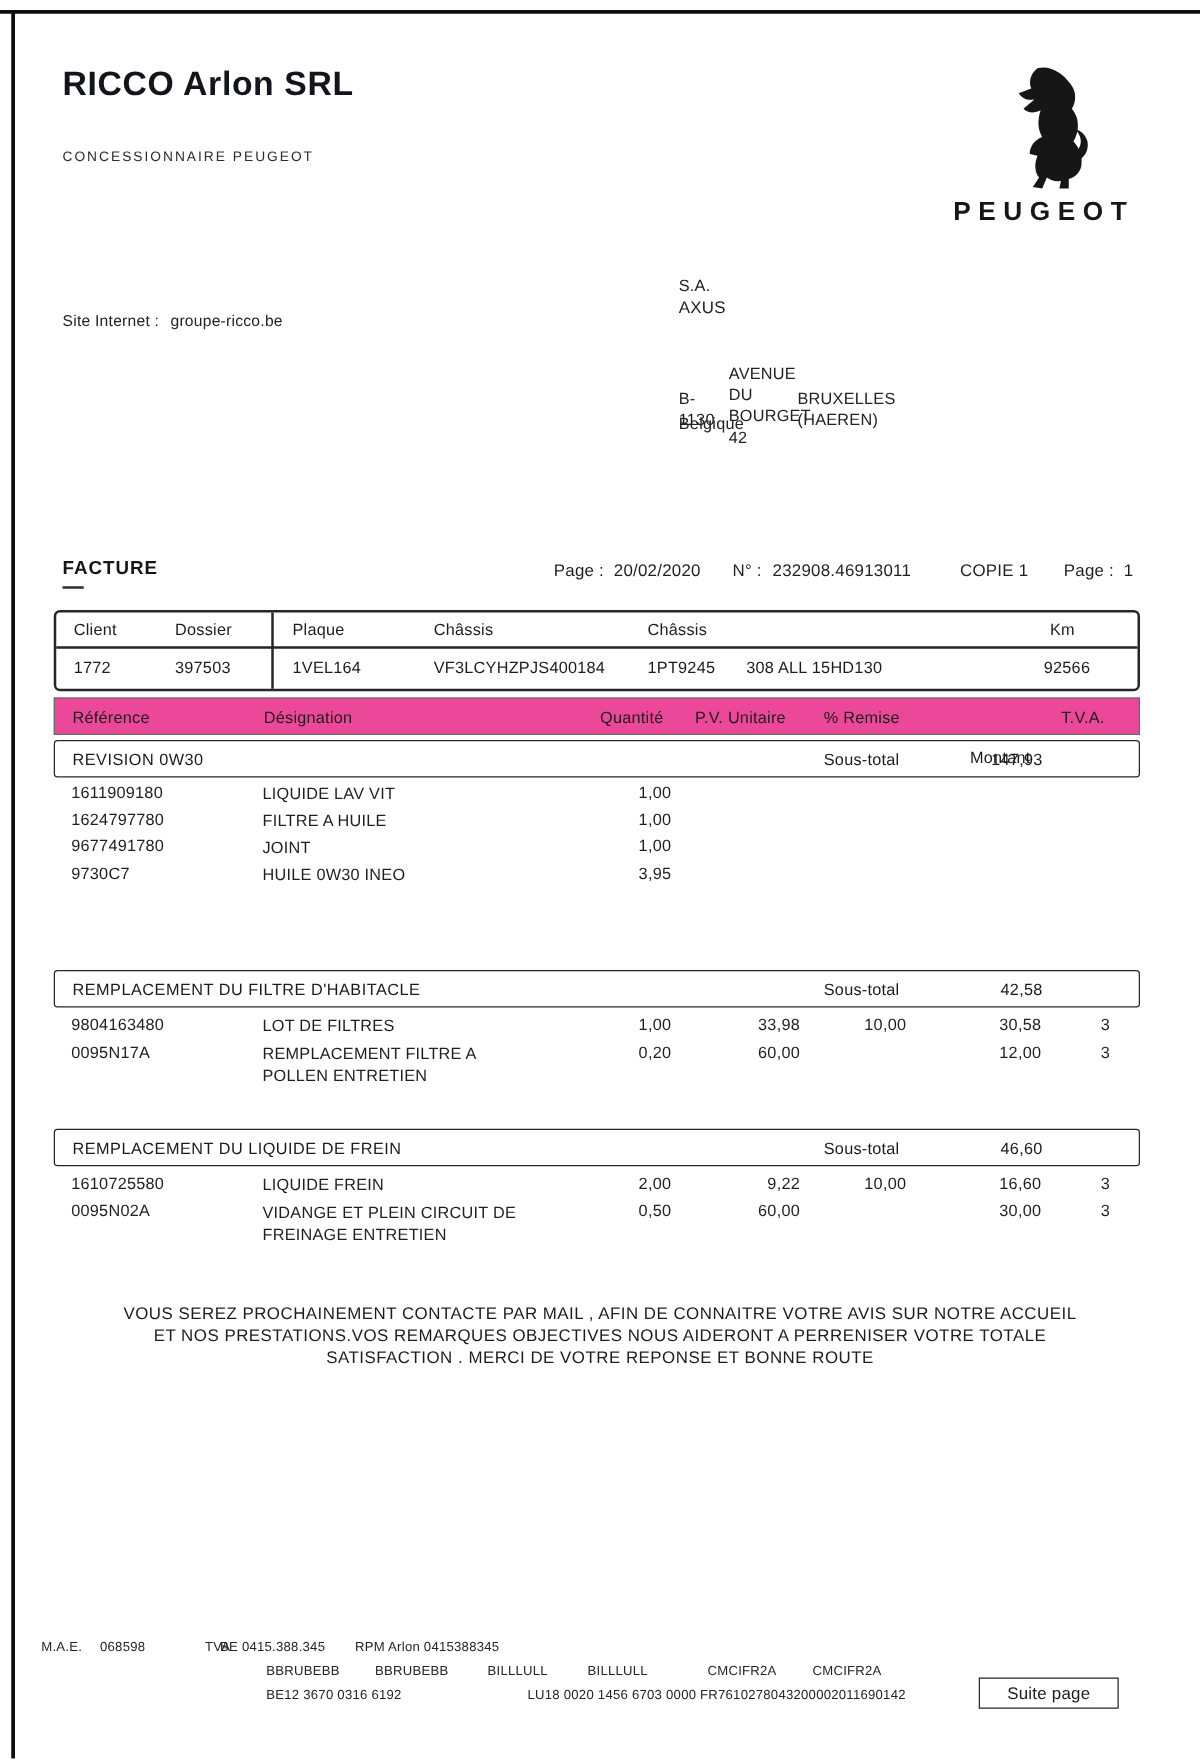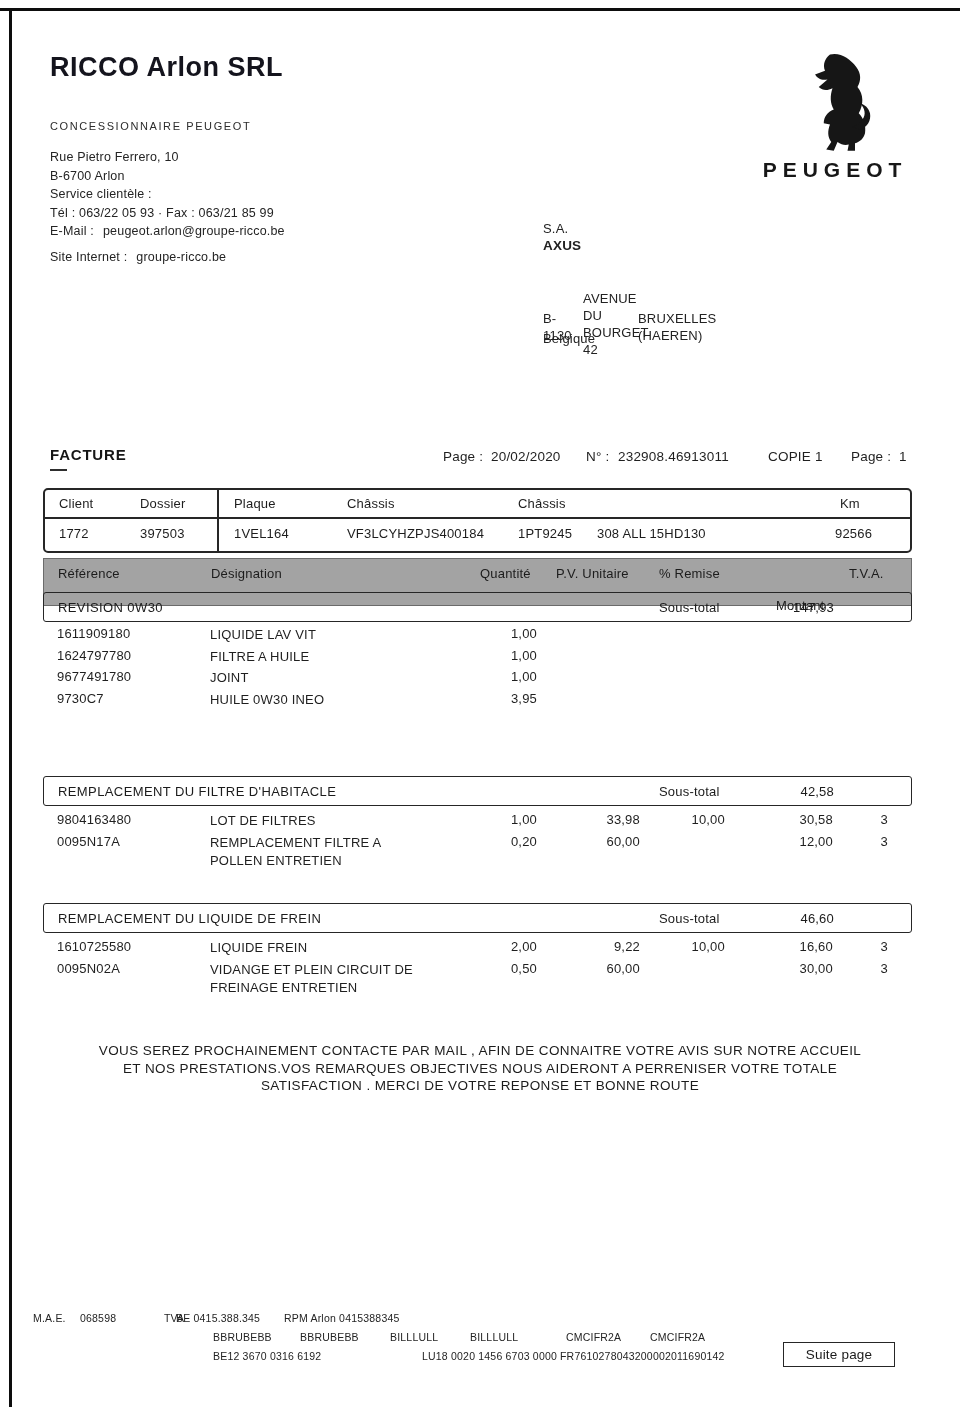--- a/index.html
+++ b/index.html
@@ -18,39 +18,39 @@
   .company-addr { left:50px; top:148px; font-size:12.5px; line-height:18.5px; color:#242424; }
   .company-web  { left:50px; top:250px; font-size:12.5px; color:#242424; }
   .lbl-gap { display:inline-block; margin-right:9px; }
 
   .logo-box { left:755px; top:52px; width:160px; height:135px; text-align:center; }
   .logo-lion { display:block; margin:0 auto; }
   .brand-word { display:block; margin-top:6px; font-size:21px; font-weight:bold; letter-spacing:6px; color:#171717; }
 
   .recipient { left:543px; top:220px; font-size:13px; line-height:17px; color:#222; }
   .recip-prefix { display:block; }
-  .recip-name { display:block; font-weight:bold; font-size:13.5px; }
+  .recip-name { display:block; font-weight:normal; font-size:13.5px; }
   .recip-street { position:absolute; left:0; top:70px;margin-left:40px; }
   .recip-postal { position:absolute; left:0; top:90px; }
   .recip-city { position:absolute; left:95px; top:90px; }
   .recip-country { position:absolute; left:0; top:110px; }
 
   .facture-title { left:50px; top:446px; font-size:15px; font-weight:bold; letter-spacing:0.8px; color:#161616; }
   .facture-underline { left:50px; top:469px; width:17px; height:2px; background:#2e2e2e; }
 
   .date-line { left:443px; top:449px; width:470px; height:18px; font-size:13.5px; color:#1f1f1f; }
   .dl { position:absolute; top:0; white-space:nowrap; }
 
   .veh-table { left:43px; top:488px; width:869px; height:65px; border:2px solid #262626; border-radius:5px; font-size:13px; }
   .veh-hline { position:absolute; left:0; top:27px; width:100%; height:1.5px; background:#262626; }
   .veh-vline { position:absolute; left:172px; top:0; width:1.5px; height:100%; background:#262626; }
   .vh { position:absolute; top:6px; white-space:nowrap; color:#1d1d1d; }
   .vd { position:absolute; top:36px; white-space:nowrap; color:#1d1d1d; }
 
-  .col-bar { left:43px; top:558px; width:869px; height:48px; background:#a3a3a3; border:1px solid #6b6b6b; font-size:13px; color:#1c1c1c; }
+  .col-bar { left:43px; top:558px; width:869px; height:30px; background:#ec4899; border:1px solid #6b6b6b; font-size:13px; color:#1c1c1c; }
   .cb { position:absolute; top:7px; white-space:nowrap; }
 
   .section-box { left:43px; width:869px; height:30px; border:1.5px solid #262626; border-radius:3px; font-size:13px; color:#1b1b1b; }
   .sec-title { position:absolute; left:14px; top:7px; letter-spacing:0.4px; white-space:nowrap; }
   .st-label { position:absolute; left:615px; top:7px; }
   .st-value { position:absolute; left:615px; top:7px; width:175px; text-align:right; }
 
   .rows { left:43px; width:869px; font-size:13px; color:#1f1f1f; }
   .item-row { display:grid; grid-template-columns:153px 277px 50px 103px 85px 108px 55px; padding-left:14px; align-items:start; min-height:21.5px; }
   .c-des { white-space:pre-line; line-height:18px; }
@@ -64,29 +64,20 @@
 </head>
 <body>
 
 <div class="page">
 
   <div class="abs scan-top"></div>
   <div class="abs scan-left"></div>
 
   <div class="abs company-name">RICCO Arlon SRL</div>
   <div class="abs company-sub">CONCESSIONNAIRE PEUGEOT</div>
-  <div class="abs company-addr">
-    <div>Rue Pietro Ferrero, 10</div>
-    <div>B-6700  Arlon</div>
-    <div>Service clientèle :</div>
-    <div>Tél :  063/22 05 93 · Fax : 063/21 85 99</div>
-    <div>
-      <span class="lbl-gap">E-Mail :</span><span>peugeot.arlon@groupe-ricco.be</span>
-    </div>
-  </div>
   <div class="abs company-web">
     <span class="lbl-gap">Site Internet :</span><span>groupe-ricco.be</span>
   </div>
 
   <div class="abs logo-box">
     <svg class="logo-lion" width="78" height="100" viewBox="0 0 60 80" xmlns="http://www.w3.org/2000/svg">
       <path fill="#161616" d="M26 2 C22 5 20 10 22 15 L14 18 C16 21 19 23 24 22 L17 28 C20 31 24 31 28 29 C26 35 26 41 29 46 C24 48 21 52 21 57 L26 58 C24 63 24 68 27 72 L23 78 L29 79 L32 72 C35 74 38 75 41 74 L40 79 L46 79 L46 73 C50 72 53 69 54 65 C55 59 53 53 49 49 C53 42 53 34 48 28 C51 23 51 17 47 12 C42 5 34 0 26 2 Z"></path>
       <path fill="#161616" d="M50 62 C56 60 59 55 58 49 C57 45 54 42 50 41 C54 45 55 50 52 54 C50 57 47 59 44 60 Z"></path>
     </svg>
     <span class="brand-word">PEUGEOT</span>

